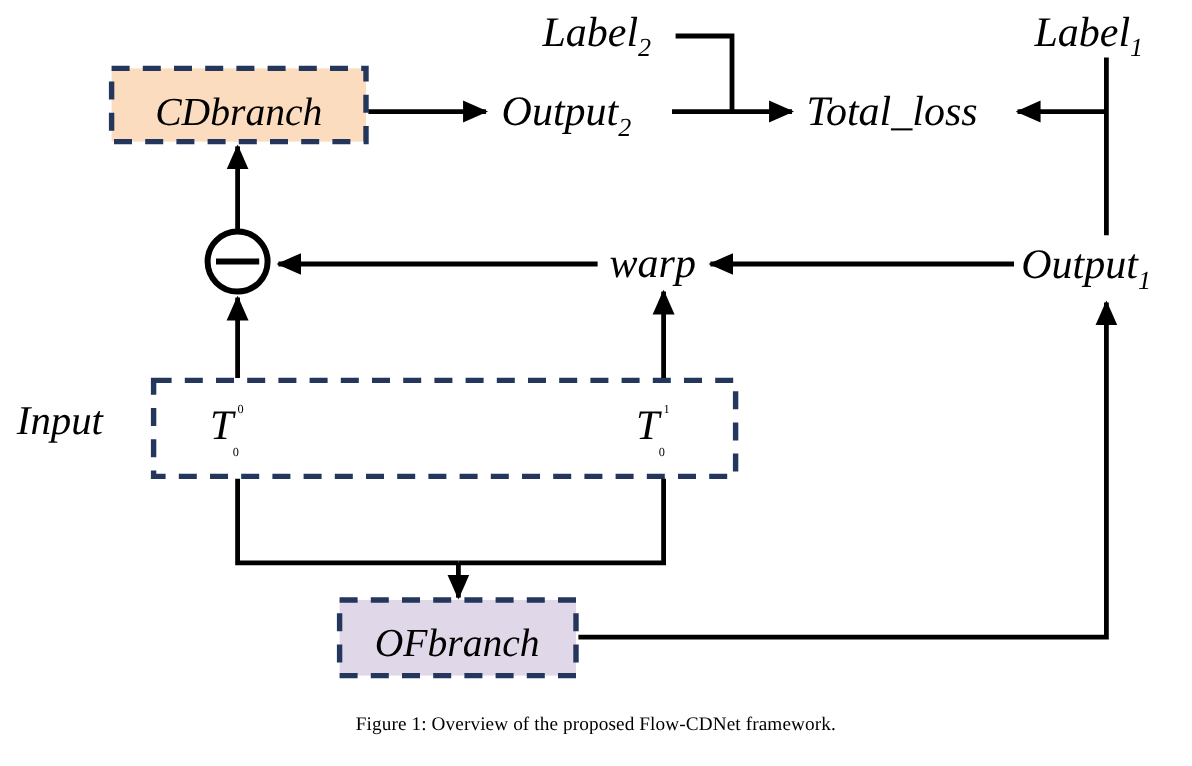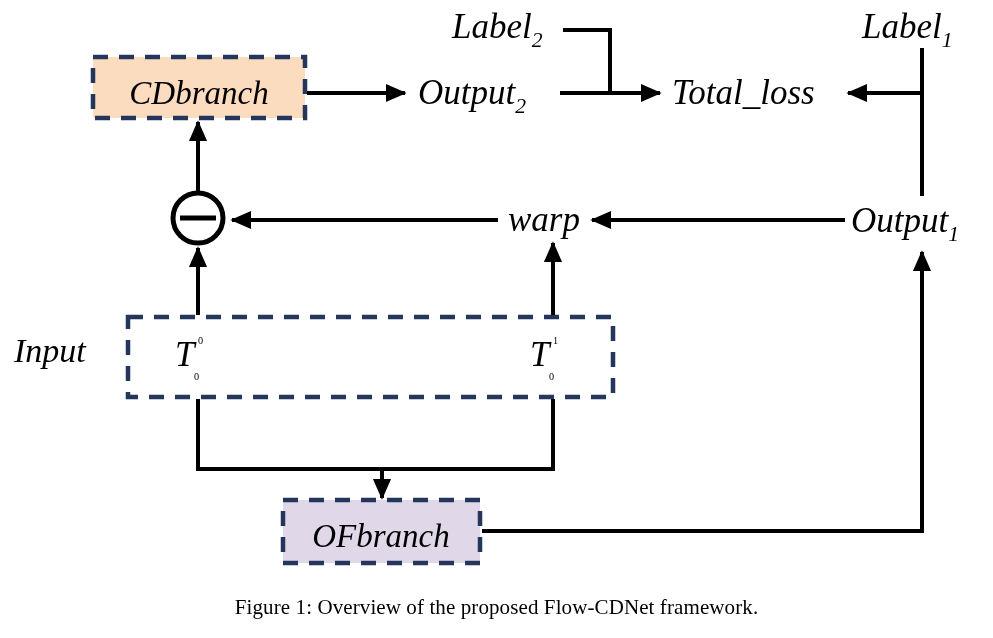--- a/index.html
+++ b/index.html
@@ -65,21 +65,21 @@
     stroke-width: 5;
     stroke-linecap: butt;
   }
   #caption {
     position: absolute;
     left: 0;
     top: 595px;
     width: 993px;
     text-align: center;
     font-family: "Liberation Serif", "DejaVu Serif", serif;
-    font-size: 21px;
+    font-size: 16px;
     color: #000000;
     letter-spacing: 0.1px;
   }
 </style>
 </head>
 <body>
 
 <div id="figure-root">
 
   <svg id="diagram-svg" viewBox="0 0 993 600">

